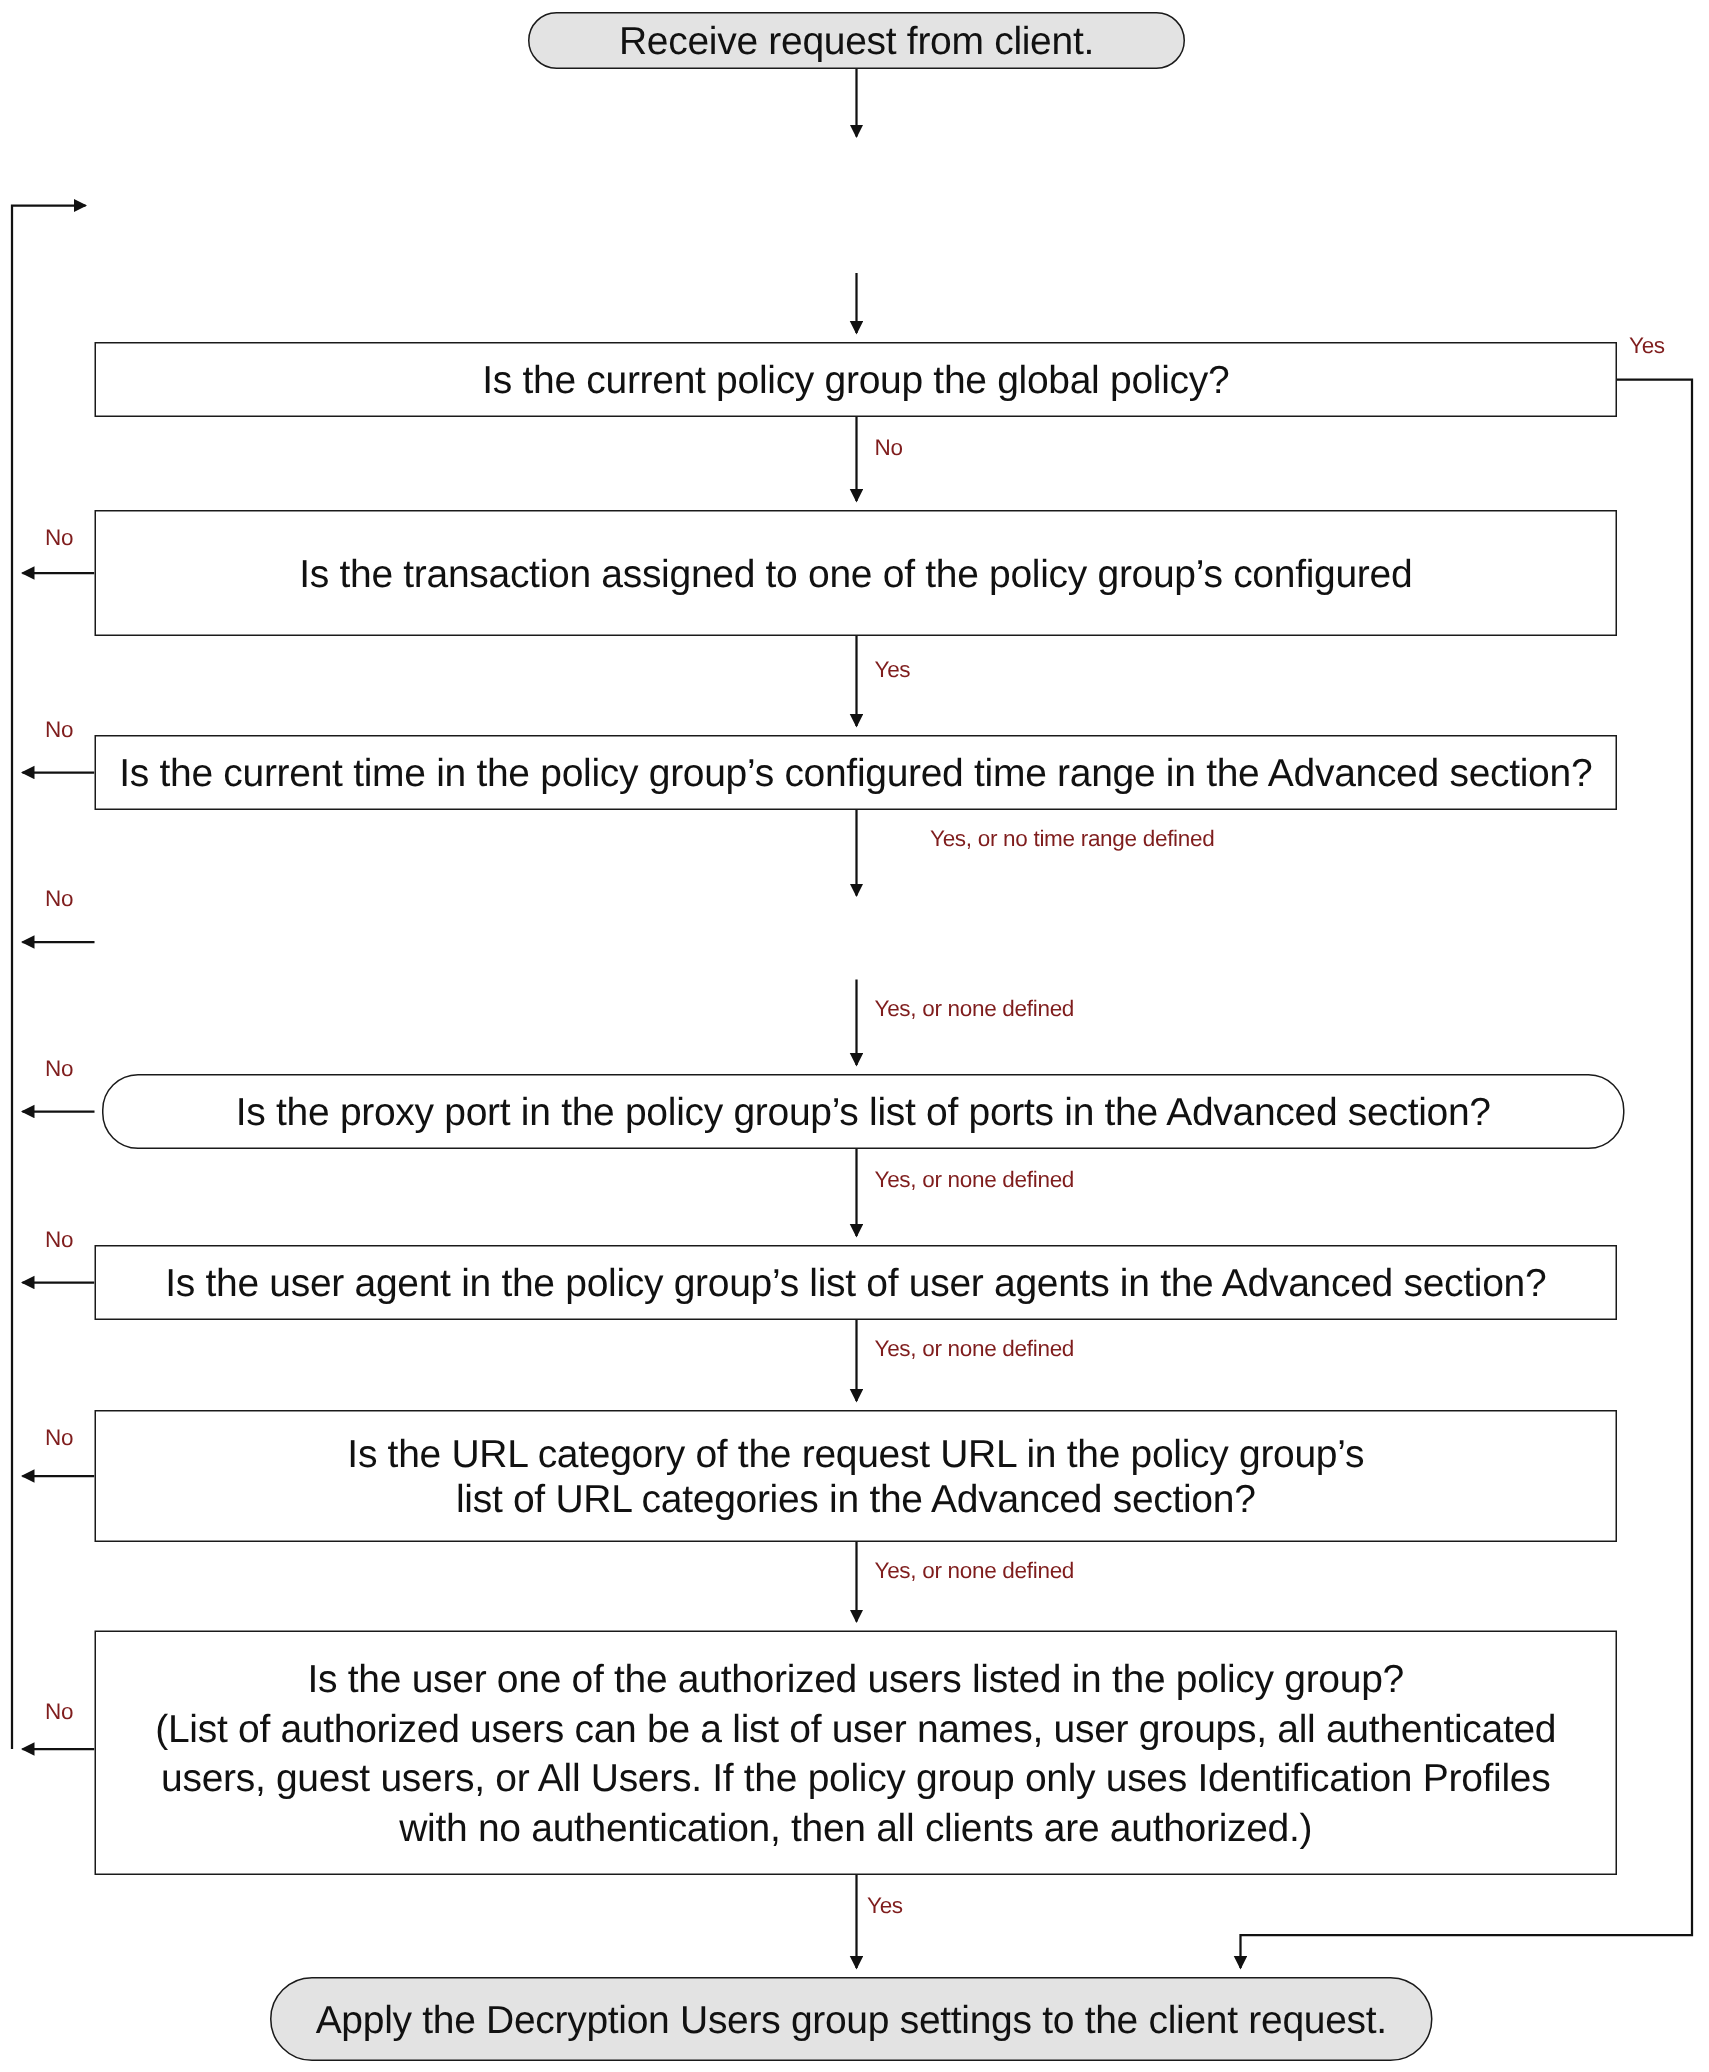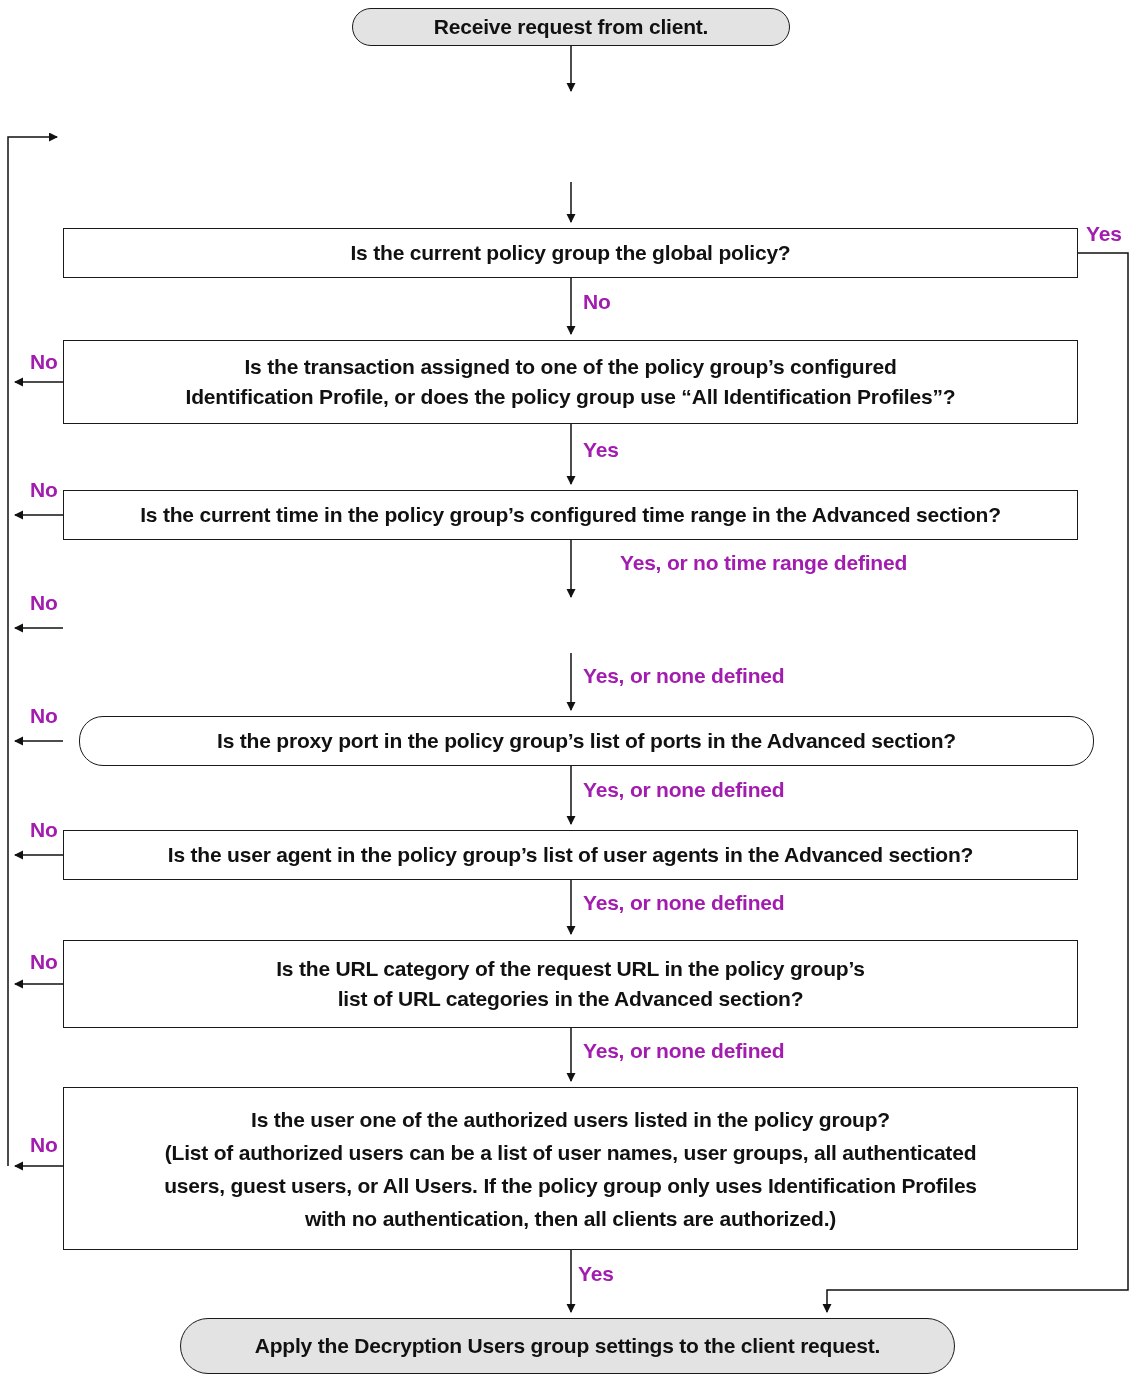--- a/index.html
+++ b/index.html
@@ -25,39 +25,39 @@
   .node {
     position: absolute;
     box-sizing: border-box;
     border: 1.5px solid #1a1a1a;
     background: #ffffff;
     display: flex;
     flex-direction: column;
     justify-content: center;
     align-items: center;
     text-align: center;
-    font-size: 21px;
-    font-weight: 700;
+    font-size: 26px;
+    font-weight: 400;
     letter-spacing: -0.2px;
     line-height: 30px;
   }
   .node .line {
     white-space: nowrap;
   }
   .pill {
     border-radius: 30px;
     background: #e3e3e3;
   }
   .edge-label {
     position: absolute;
-    font-size: 21px;
-    font-weight: 700;
+    font-size: 15px;
+    font-weight: 400;
     letter-spacing: -0.2px;
     white-space: nowrap;
-    color: #a21caf;
+    color: #7f1d1d;
   }
   .wide-lines {
     line-height: 33px;
   }
 </style>
 </head>
 <body>
 
 <div class="canvas">
 
@@ -98,29 +98,28 @@
     <div class="line">Receive request from client.</div>
   </div>
 
 
   <div class="node" style="left:63px; top:228px; width:1015px; height:50px;">
     <div class="line">Is the current policy group the global policy?</div>
   </div>
 
   <div class="node" style="left:63px; top:340px; width:1015px; height:84px;">
     <div class="line">Is the transaction assigned to one of the policy group’s configured</div>
-    <div class="line">Identification Profile, or does the policy group use “All Identification Profiles”?</div>
   </div>
 
   <div class="node" style="left:63px; top:490px; width:1015px; height:50px;">
     <div class="line">Is the current time in the policy group’s configured time range in the Advanced section?</div>
   </div>
 
 
-  <div class="node" style="left:79px; top:716px; width:1015px; height:50px;border-radius:24px;">
+  <div class="node" style="left:68px; top:716px; width:1015px; height:50px;border-radius:24px;">
     <div class="line">Is the proxy port in the policy group’s list of ports in the Advanced section?</div>
   </div>
 
   <div class="node" style="left:63px; top:830px; width:1015px; height:50px;">
     <div class="line">Is the user agent in the policy group’s list of user agents in the Advanced section?</div>
   </div>
 
   <div class="node" style="left:63px; top:940px; width:1015px; height:88px;">
     <div class="line">Is the URL category of the request URL in the policy group’s</div>
     <div class="line">list of URL categories in the Advanced section?</div>

